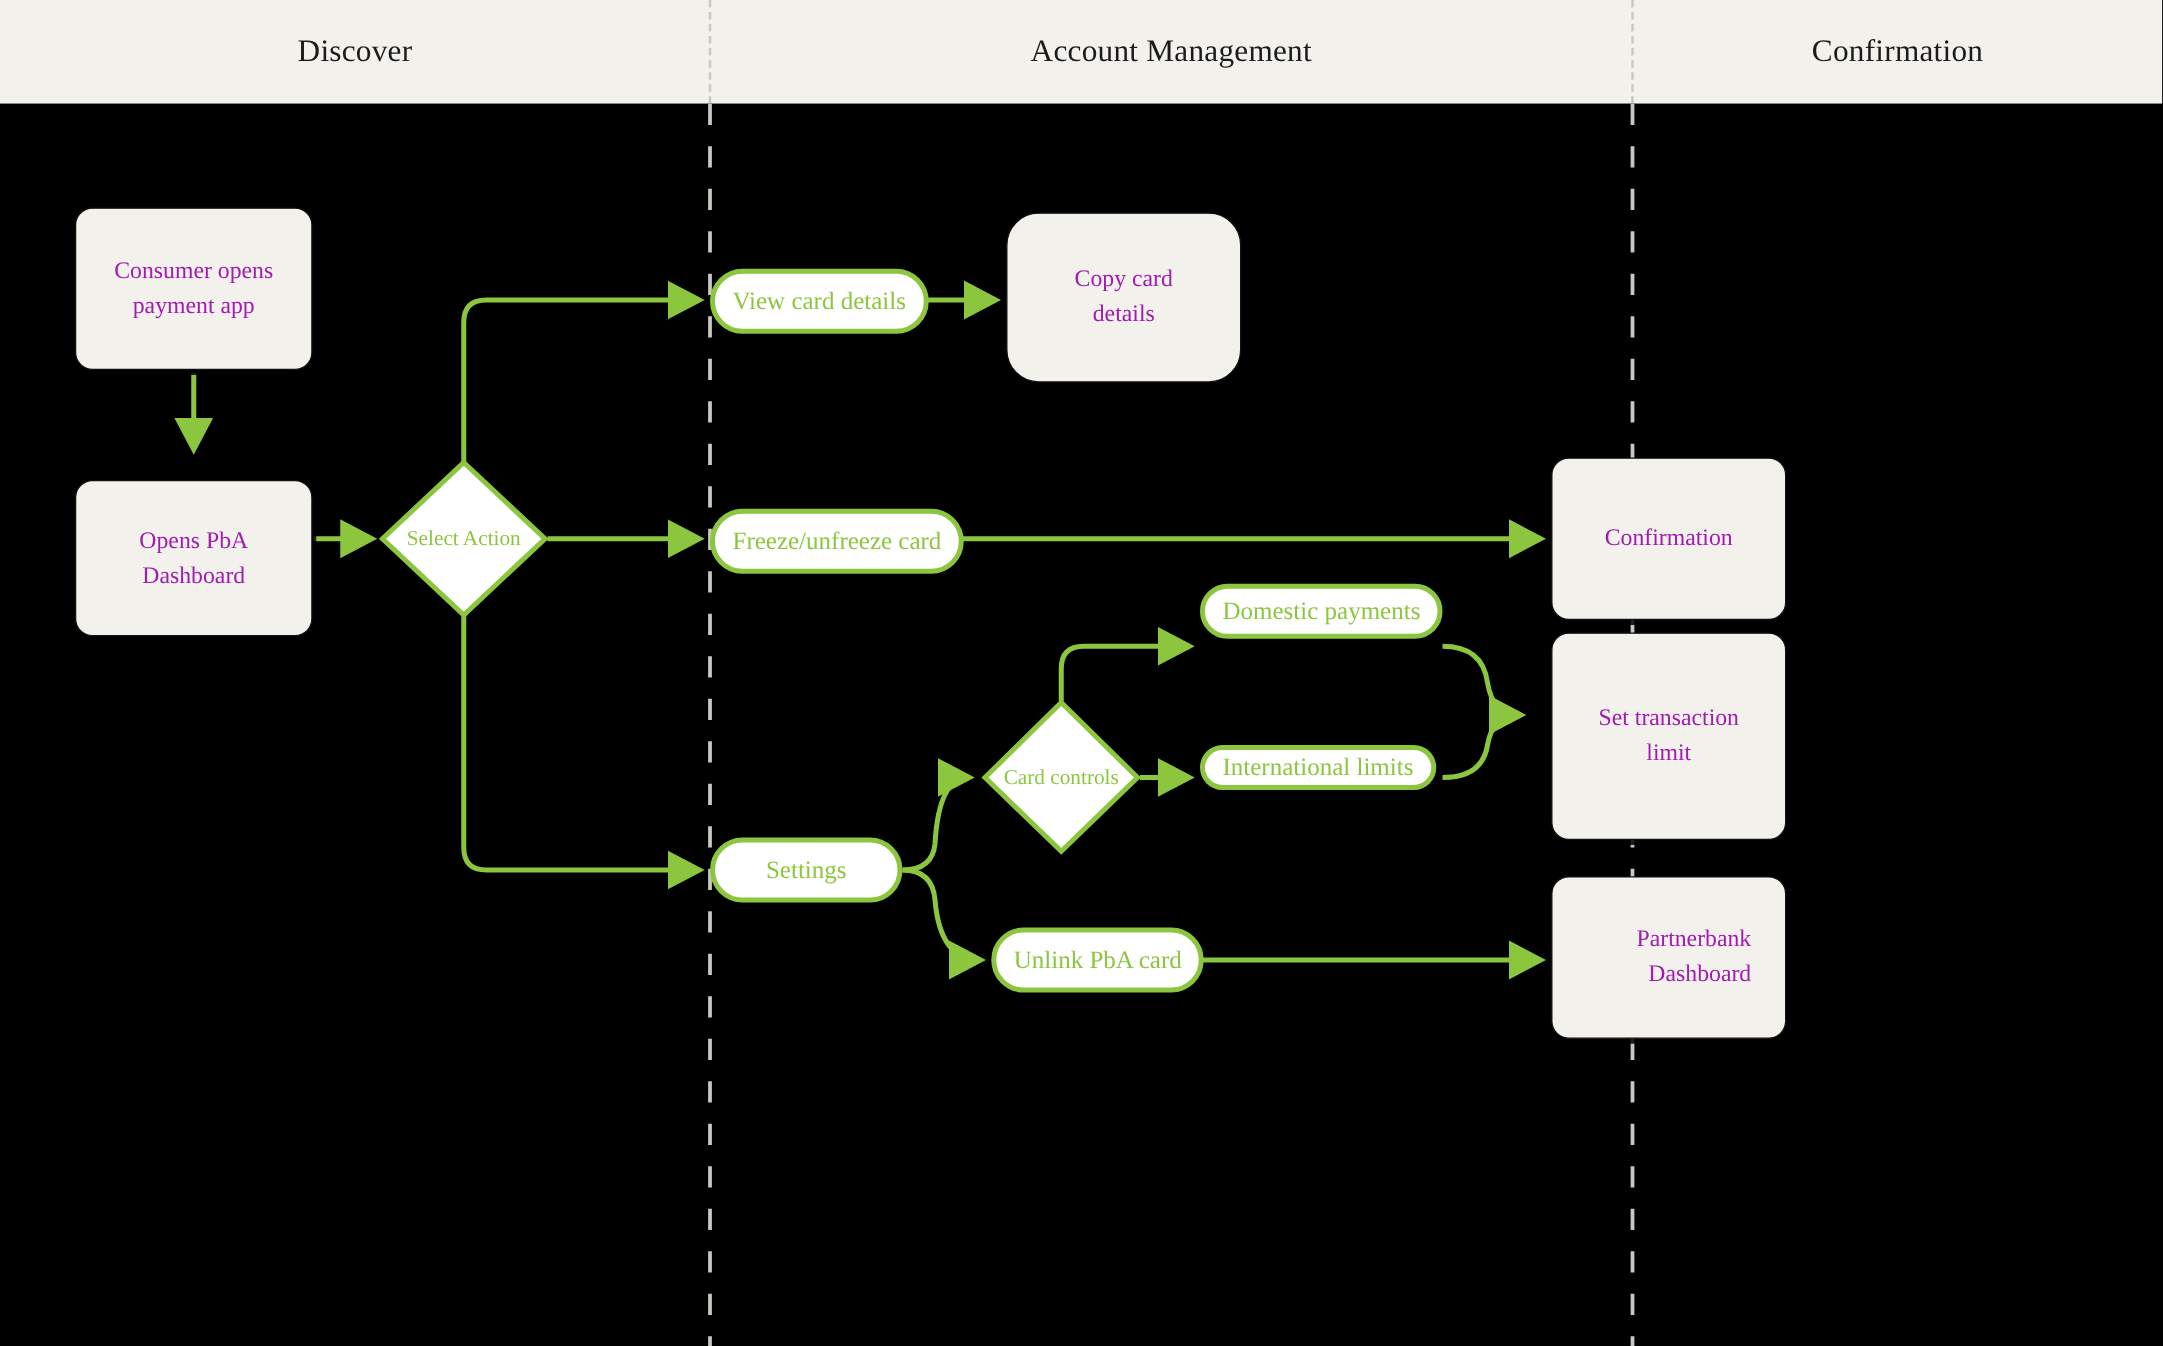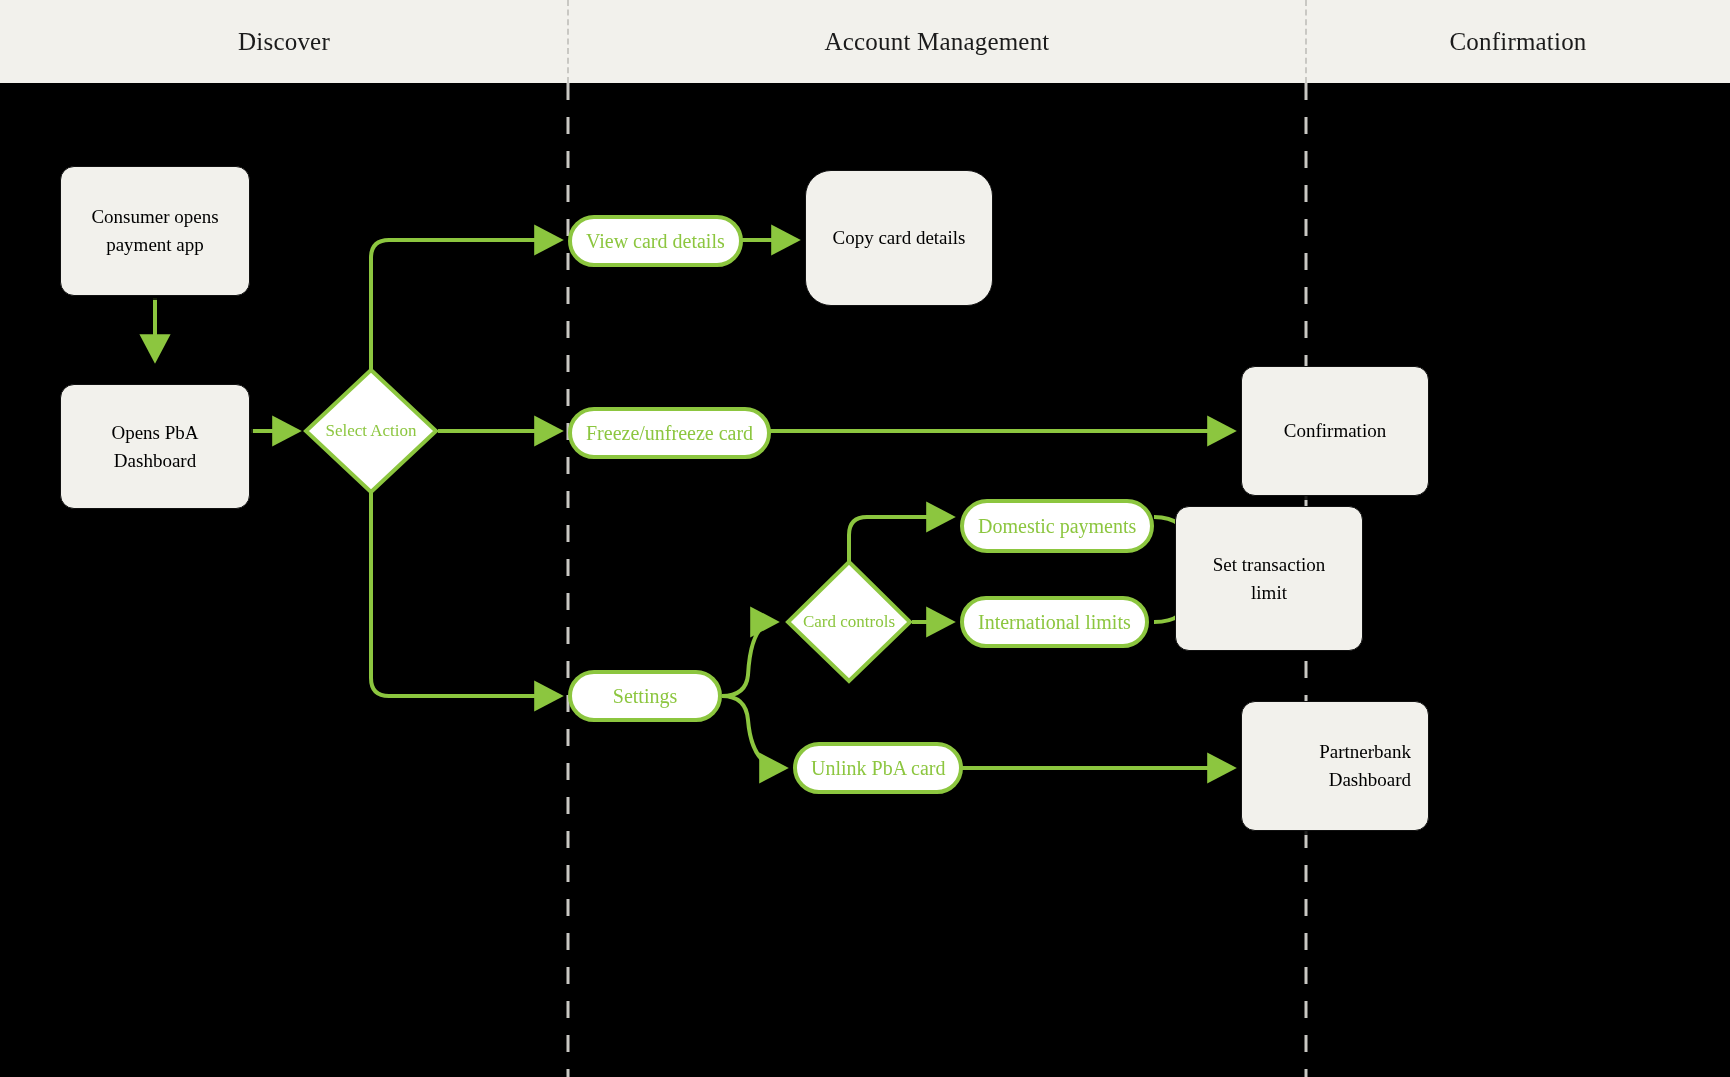--- a/index.html
+++ b/index.html
@@ -63,24 +63,24 @@
     align-items: center;
     justify-content: center;
     text-align: center;
   }
   
   .node-box {
     background: #f2f1ec;
     border: 1px solid #111111;
     border-radius: 14px;
     box-shadow: 3px 4px 0 0 rgba(0,0,0,0.85);
-    color: #000000;
+    color: #a21caf;
     font-size: 19px;
     line-height: 1.45;
-    padding: 6px 17px;
+    padding: 6px 27px;
   }
   
   .node-pill {
     background: #ffffff;
     border: 4px solid #8cc63f;
     border-radius: 999px;
     color: #8cc63f;
     font-size: 20px;
     line-height: 1.2;
     padding: 4px 14px;
@@ -170,45 +170,45 @@
     </div>
 
     <div class="node node-box" style="left:805px; top:87px;  width:188px; height:136px;border-radius:26px;">
       <span>Copy card details</span>
     </div>
 
     <div class="node node-box" style="left:1241px; top:283px; width:188px; height:130px;">
       <span>Confirmation</span>
     </div>
 
-    <div class="node node-box" style="left:1175px; top:423px; width:188px; height:145px;">
+    <div class="node node-box" style="left:1241px; top:423px; width:188px; height:166px;">
       <span>Set transaction limit</span>
     </div>
 
     <div class="node node-box" style="left:1241px; top:618px; width:188px; height:130px;text-align:right;">
       <span>Partnerbank Dashboard</span>
     </div>
 
     <div class="node node-pill" style="left:568px; top:132px; height:52px;">
       <span>View card details</span>
     </div>
 
     <div class="node node-pill" style="left:568px; top:324px; height:52px;">
       <span>Freeze/unfreeze card</span>
     </div>
 
     <div class="node node-pill" style="left:568px; top:587px; width:154px; height:52px;">
       <span>Settings</span>
     </div>
 
-    <div class="node node-pill" style="left:960px; top:416px; height:54px;">
+    <div class="node node-pill" style="left:960px; top:384px; height:44px;">
       <span>Domestic payments</span>
     </div>
 
-    <div class="node node-pill" style="left:960px; top:513px; height:52px;">
+    <div class="node node-pill" style="left:960px; top:513px; height:36px;">
       <span>International limits</span>
     </div>
 
     <div class="node node-pill" style="left:793px; top:659px; height:52px;">
       <span>Unlink PbA card</span>
     </div>
 
     <div class="node node-diamond" style="left:306px; top:287px; width:130px; height:122px;">
       <span class="diamond-label">Select Action</span>
     </div>

